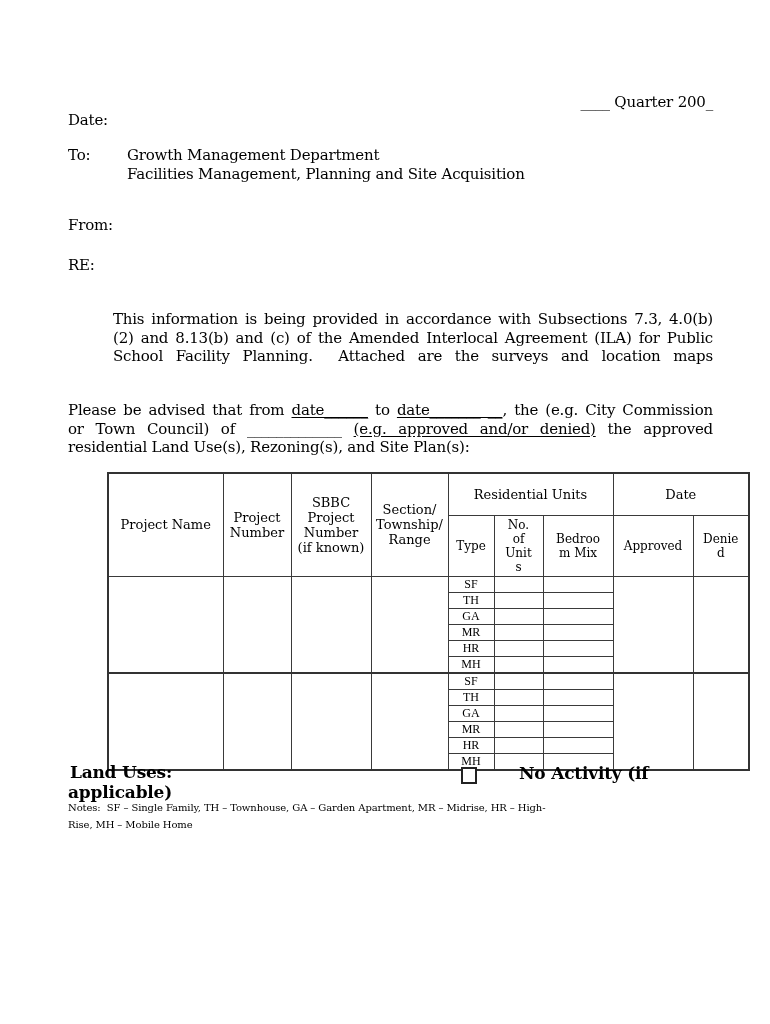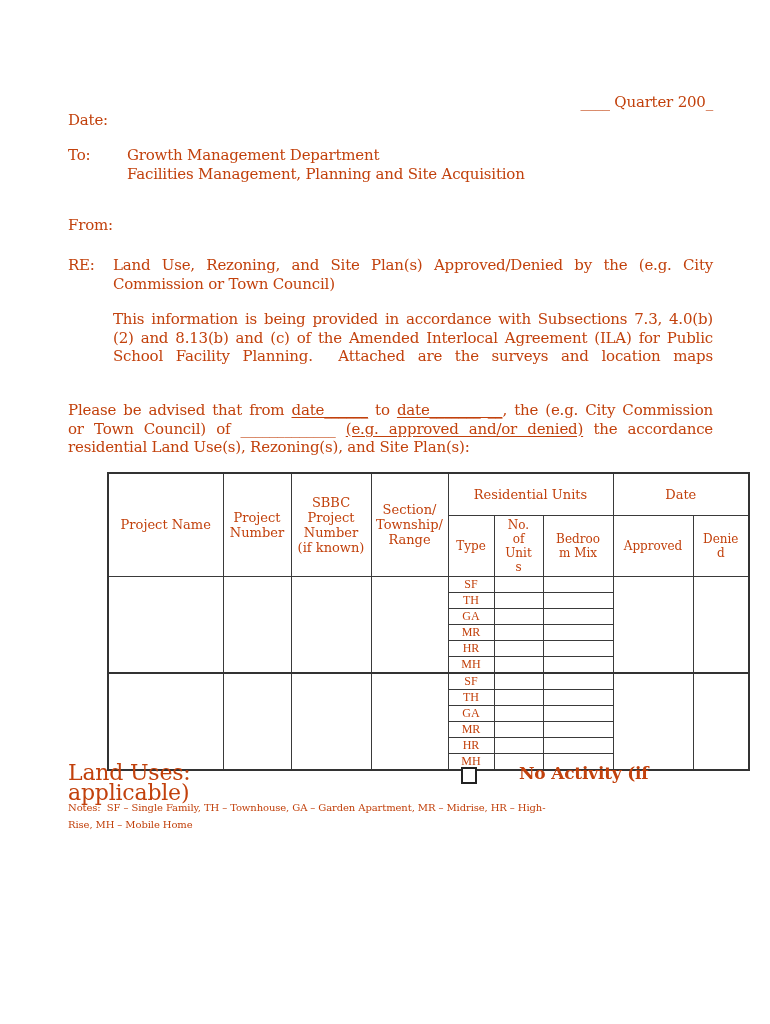--- a/index.html
+++ b/index.html
@@ -3,21 +3,21 @@
 <meta charset="utf-8">
 <style>
   * { margin: 0; padding: 0; box-sizing: border-box; }
   html, body { background: #ffffff; }
   .page {
     position: relative;
     width: 770px;
     height: 920px;
     background: #ffffff;
     font-family: "DejaVu Serif", "Liberation Serif", serif;
-    color: #c2410c;
+    color: #000000;
     overflow: hidden;
   }
   .abs { position: absolute; }
   .body-text { font-size: 15px; line-height: 18.5px; letter-spacing: -0.2px; }
   .jline { text-align: justify; text-align-last: justify; }
   .uline { text-decoration: underline; text-underline-offset: 2px; }
 
   
   .quarter { top: 93px; right: 57px; }
   .date-label { top: 111px; left: 68px; }
@@ -47,21 +47,21 @@
     padding: 0 2px;
     overflow: hidden;
   }
   tr.band-row td { height: 42px; font-size: 13px; }
   tr.subhead-row td { height: 61px; line-height: 14px; }
   td.tall-head { height: 103px; }
   tr.unit-row td { height: 15.5px; font-family: Liberation Serif, serif; }
   tr.group-start td { border-top: 2px solid #333; }
 
   
-  .land-uses { top: 763px; left: 68px; font-size: 22px; font-weight: normal; line-height: 19.5px; letter-spacing: -0.2px; }
+  .land-uses { top: 763px; left: 68px; font-size: 17px; font-weight: bold; line-height: 19.5px; letter-spacing: -0.2px; text-align: right; }
   .no-activity { top: 763px; left: 519px; font-size: 17px; font-weight: bold; letter-spacing: -0.2px; }
   .checkbox {
     top: 767px; left: 461px;
     width: 16px; height: 17px;
     border: 2px solid #222;
     background: #fff;
     display: inline-block;
   }
   .notes { top: 800px; left: 68px; width: 625px; font-size: 10px; line-height: 16.5px; letter-spacing: -0.1px; }
 </style>
@@ -76,33 +76,29 @@
 
   <div class="abs to-label body-text">To:</div>
   <div class="abs to-lines body-text">
     <div class="indent2">Growth Management Department</div>
     <div class="indent2">Facilities Management, Planning and Site Acquisition</div>
   </div>
 
   <div class="abs from-label body-text">From:</div>
 
   <div class="abs re-label body-text">RE:</div>
-  <div class="abs re-subject body-text">
-    <div class="jline">Land Use, Rezoning, and Site Plan(s) Approved/Denied by the (e.g. City</div>
-    <div>Commission or Town Council)</div>
-  </div>
   <div class="abs re-body body-text">
     <div class="jline">This information is being provided in accordance with Subsections 7.3, 4.0(b)</div>
     <div class="jline">(2) and 8.13(b) and (c) of the Amended Interlocal Agreement (ILA) for Public</div>
     <div class="jline">School Facility Planning.&nbsp; Attached are the surveys and location maps</div>
   </div>
 
   <div class="abs advised body-text">
     <div class="jline"><span>Please be advised that from </span><span class="uline">date______</span><span> to </span><span class="uline">date_______ __</span><span>, the (e.g. City Commission</span></div>
-    <div class="jline"><span>or Town Council) of </span><span>_____________</span><span> </span><span class="uline">(e.g. approved and/or denied)</span><span> the accordance</span></div>
+    <div class="jline"><span>or Town Council) of </span><span>_____________</span><span> </span><span class="uline">(e.g. approved and/or denied)</span><span> the approved</span></div>
     <div>residential Land Use(s), Rezoning(s), and Site Plan(s):</div>
   </div>
 
   <div class="abs plan-table-wrap">
     <table class="plan">
       <colgroup>
         <col style="width:115px">
           <col style="width:68px">
           <col style="width:80px">
           <col style="width:77px">

